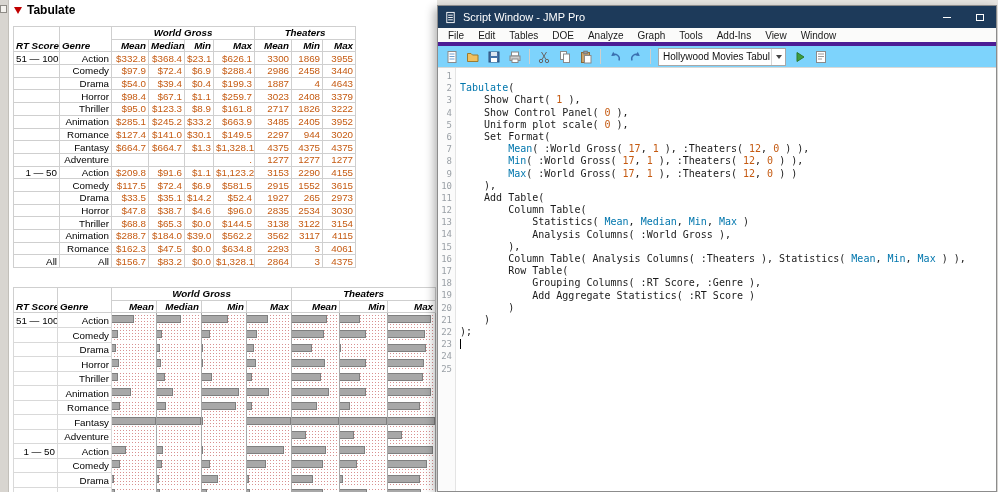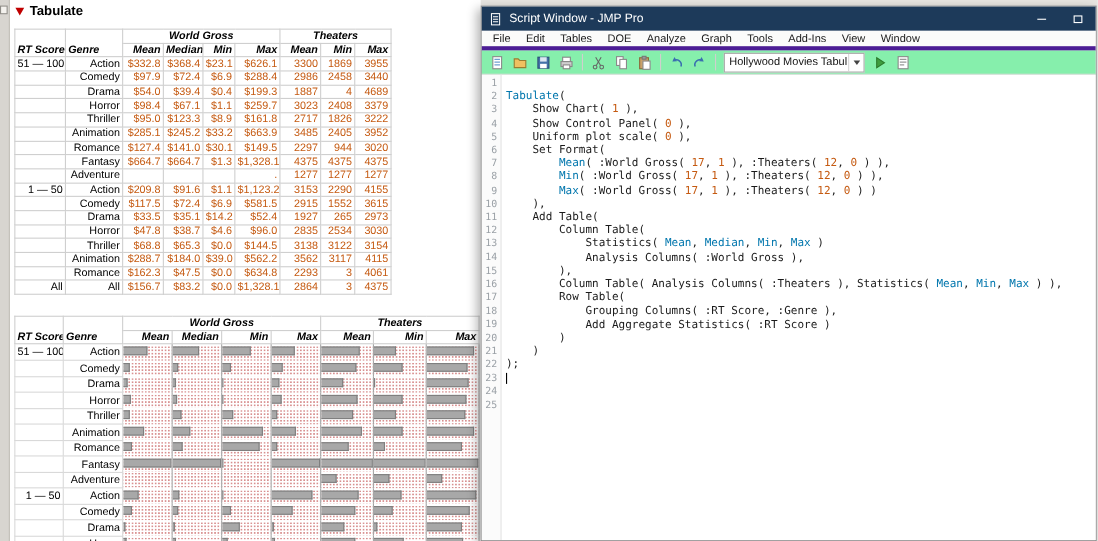--- a/index.html
+++ b/index.html
@@ -33,21 +33,21 @@
   
   .right-window { position:absolute; left:437px; top:5px; width:560px; height:487px; background:#fff; border:1px solid #8c8c8c; box-shadow:-3px 3px 9px rgba(0,0,0,.3); display:flex; flex-direction:column; }
   .titlebar { height:22px; flex:0 0 22px; background:var(--titlebar-bg,#1d3a5a); color:#fff; display:flex; align-items:center; padding-left:6px; gap:6px; font-size:11px; }
   .tb-title { white-space:nowrap; }
   .tb-buttons { margin-left:auto; display:flex; height:100%; }
   .tbtn { width:33px; height:100%; display:flex; align-items:center; justify-content:center; background:transparent; border:none; cursor:default; }
   .glyph-min { width:8px; border-bottom:1px solid #fff; height:1px; display:block; }
   .glyph-max { width:8px; height:7px; border:1px solid #fff; display:block; }
   .menubar { height:18px; flex:0 0 18px; display:flex; align-items:center; padding-left:3px; font-size:10px; background:#fbfbfa; border-bottom:4px solid #4c1d95; color:#1a1a1a; }
   .menu-item { padding:1px 7px; }
-  .toolbar { height:22px; flex:0 0 22px; display:flex; align-items:center; gap:1px; padding:0 4px; background:#86efac; border-bottom:1px solid #d9d9d7; }
+  .toolbar { height:22px; flex:0 0 22px; display:flex; align-items:center; gap:1px; padding:0 4px; background:#7dd3fc; border-bottom:1px solid #d9d9d7; }
   .tool-btn { width:20px; height:20px; display:flex; align-items:center; justify-content:center; border:none; background:transparent; border-radius:2px; padding:0; }
   .tool-sep { width:1px; height:15px; background:#cfcfcd; margin:0 3px; display:block; }
   .combo { height:18px; width:128px; border:1px solid #a8a8a8; background:#fff; display:flex; align-items:center; font-size:10px; padding-left:4px; margin:0 3px; color:#111; }
   .combo-text { white-space:nowrap; overflow:hidden; flex:1; }
   .combo-arrow { width:14px; height:100%; display:flex; align-items:center; justify-content:center; border-left:1px solid #d5d5d5; }
   .tri { width:0; height:0; border-left:3.5px solid transparent; border-right:3.5px solid transparent; border-top:4px solid #444; display:block; }
 
   .editor { flex:1; display:flex; background:#fff; overflow:hidden; font-family:"DejaVu Sans Mono", monospace; }
   .gutter { width:18px; flex:0 0 18px; background:#fbfbfb; border-right:1px solid #e4e4e4; text-align:right; padding:2px 3px 0 0; color:#9aa0a6; font-size:9px; }
   .gutter-line { height:12.2px; line-height:12.2px; }
@@ -124,21 +124,21 @@
           </tr>
           <tr>
             <td class="lab"></td>
             <td class="lab">Drama</td>
             <td class="num">$54.0</td>
             <td class="num">$39.4</td>
             <td class="num">$0.4</td>
             <td class="num">$199.3</td>
             <td class="num">1887</td>
             <td class="num">4</td>
-            <td class="num">4689</td>
+            <td class="num">4643</td>
           </tr>
           <tr>
             <td class="lab"></td>
             <td class="lab">Horror</td>
             <td class="num">$98.4</td>
             <td class="num">$67.1</td>
             <td class="num">$1.1</td>
             <td class="num">$259.7</td>
             <td class="num">3023</td>
             <td class="num">2408</td>

